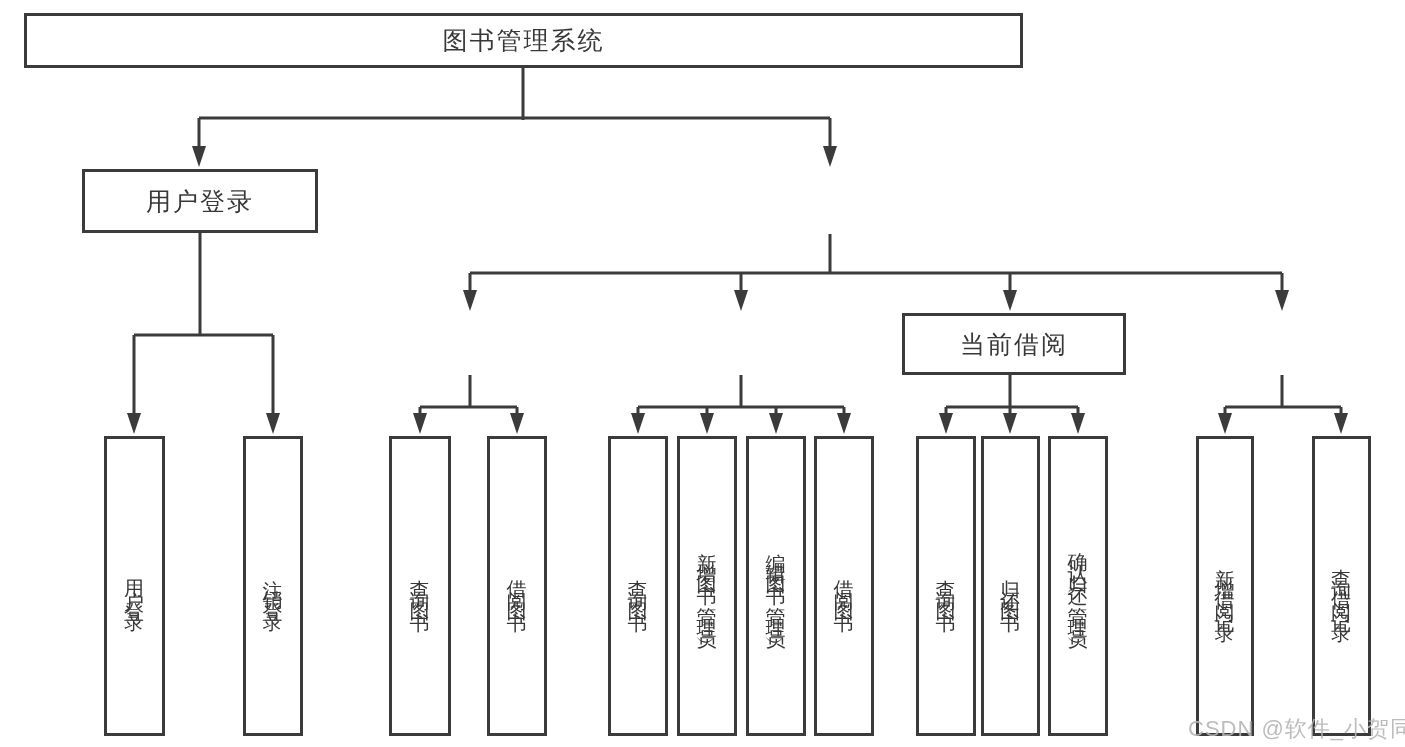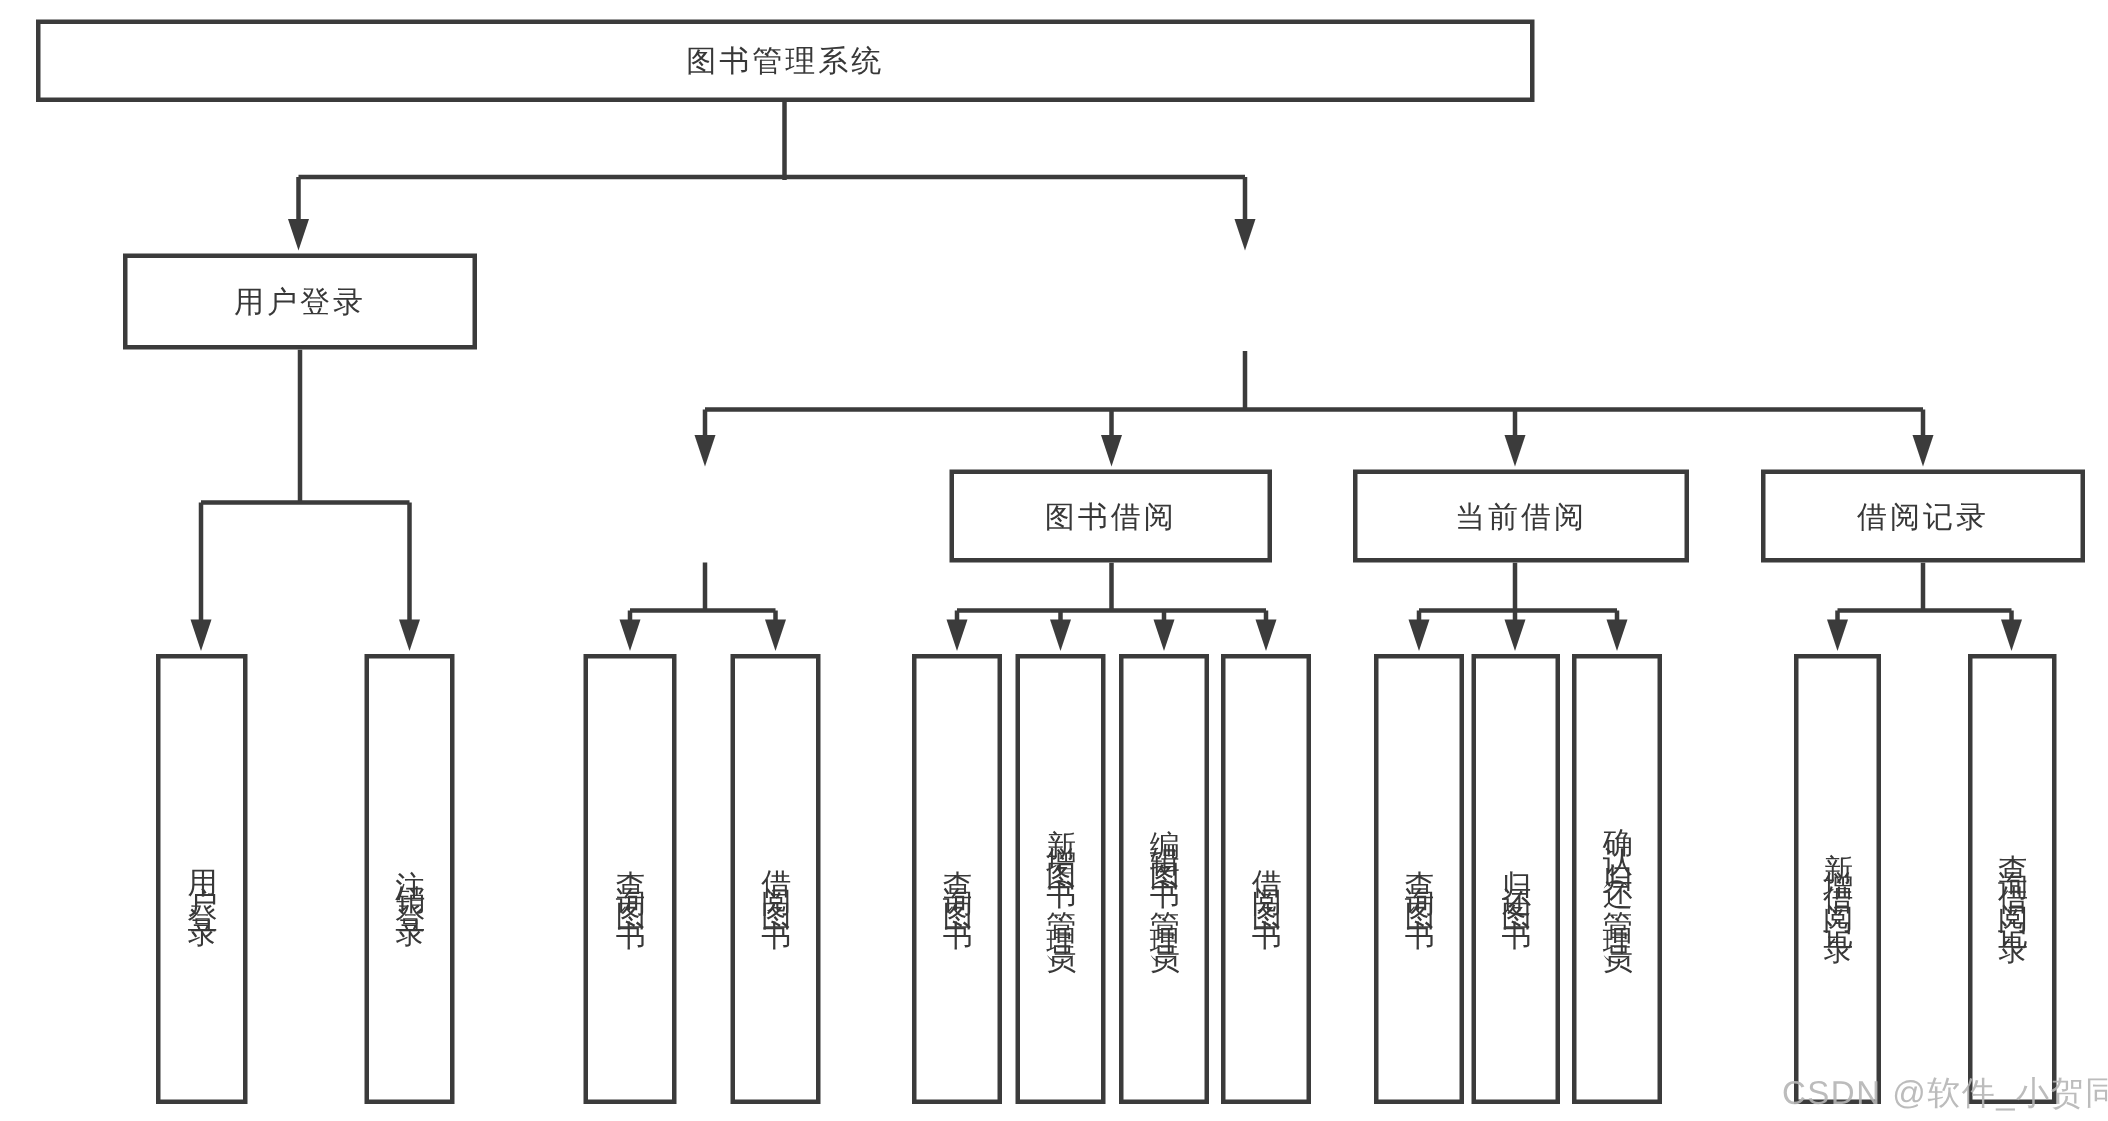--- a/index.html
+++ b/index.html
@@ -22,21 +22,21 @@
     box-sizing: border-box;
     border: 3px solid #3b3b3b;
     background: #ffffff;
     display: flex;
     align-items: center;
     justify-content: center;
     color: #383838;
     z-index: 2;
   }
   .h-node {
-    font-size: 20px;
+    font-size: 25px;
     letter-spacing: 2px;
     white-space: nowrap;
   }
   .v-node .vtext {
     writing-mode: vertical-rl;
     text-orientation: mixed;
     font-size: 20px;
     line-height: 1;
     letter-spacing: 11px;
     white-space: nowrap;
@@ -113,23 +113,21 @@
       <polygon points="1071,413 1085,413 1078,434"></polygon>
       <polygon points="1218,413 1232,413 1225,434"></polygon>
       <polygon points="1334,413 1348,413 1341,434"></polygon>
     </g>
   </svg>
 
   <div class="node h-node" style="left:24px; top:13px; width:999px; height:55px;">图书管理系统</div>
 
   <div class="node h-node" style="left:82px; top:169px; width:236px; height:64px;">用户登录</div>
 
-  <div class="node h-node" style="left:633px; top:313px; width:215px; height:62px;">图书借阅</div>
   <div class="node h-node" style="left:902px; top:313px; width:224px; height:62px;">当前借阅</div>
-  <div class="node h-node" style="left:1174px; top:313px; width:216px; height:62px;">借阅记录</div>
 
   <div class="node v-node" style="left:104px; top:436px; width:61px; height:300px;">
     <span class="vtext">用户登录</span>
   </div>
   <div class="node v-node" style="left:243px; top:436px; width:60px; height:300px;">
     <span class="vtext">注销登录</span>
   </div>
 
   <div class="node v-node" style="left:389px; top:436px; width:62px; height:300px;">
     <span class="vtext">查询图书</span>

